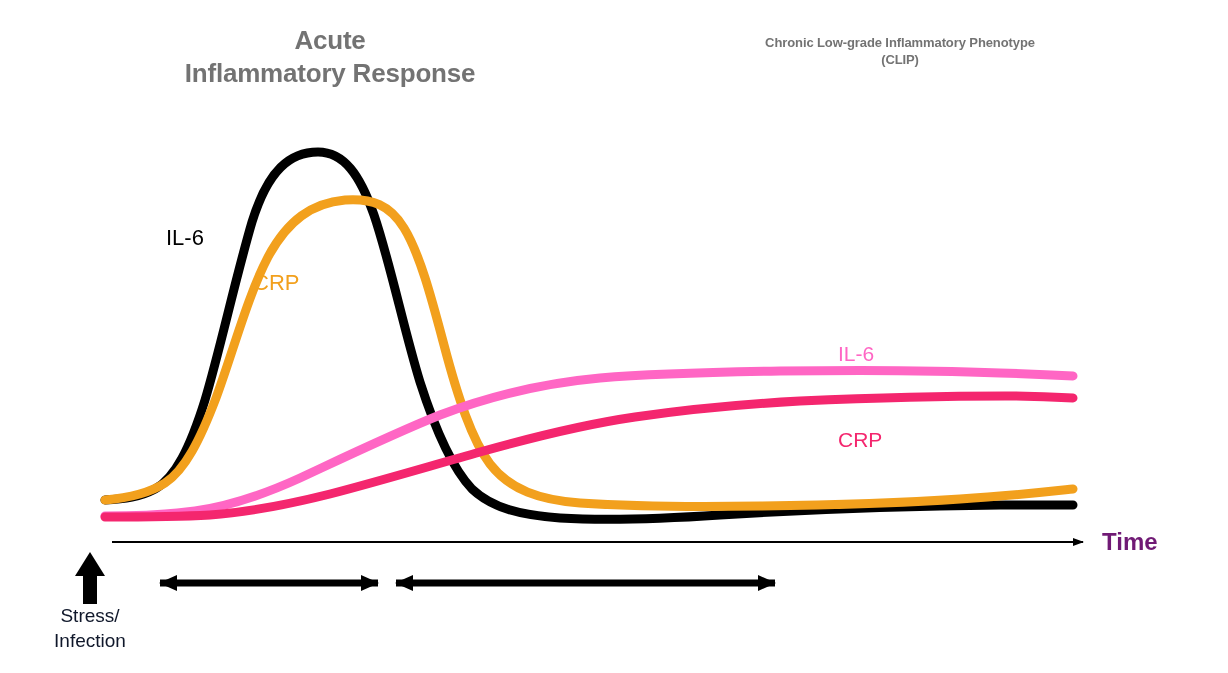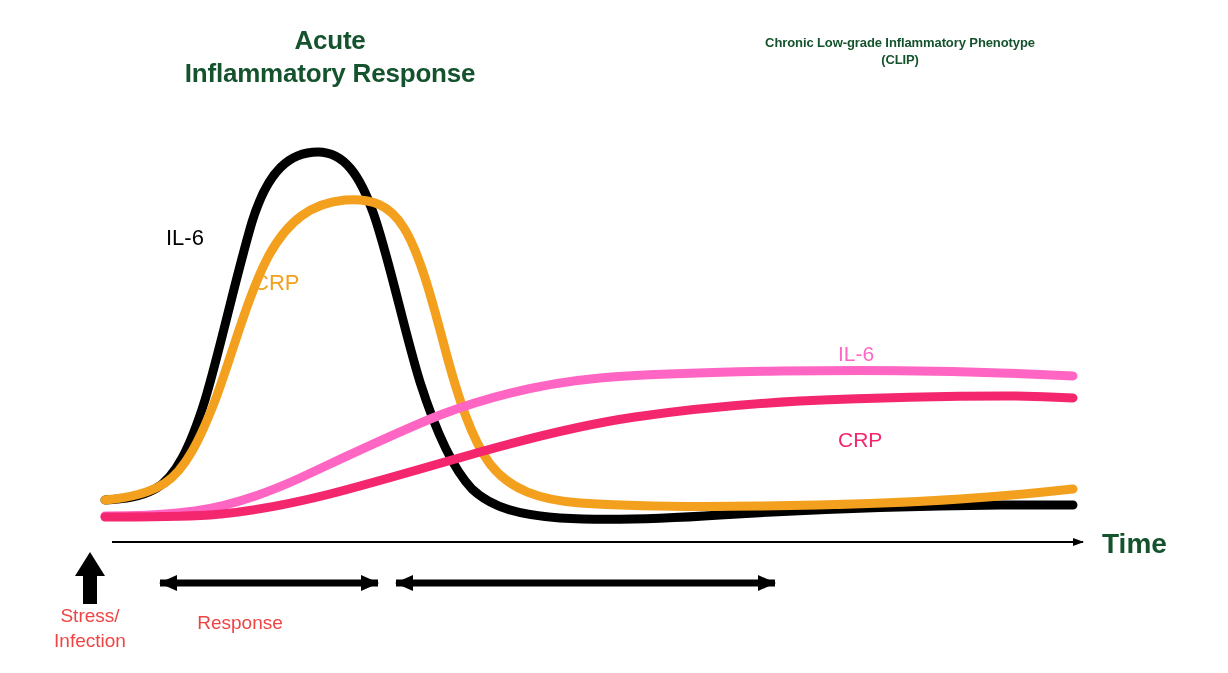--- a/index.html
+++ b/index.html
@@ -13,21 +13,21 @@
   #figure {
     position: relative;
     width: 1228px;
     height: 673px;
     background: #ffffff;
     overflow: hidden;
   }
   .title {
     position: absolute;
     font-weight: bold;
-    color: #14532d;
+    color: #737373;
     text-align: center;
     line-height: 1.28;
     white-space: pre-line;
   }
   #title-acute {
     left: 150px;
     top: 24px;
     width: 360px;
     font-size: 26px;
     letter-spacing: -0.2px;
@@ -65,28 +65,28 @@
   #label-crp-clip {
     left: 838px;
     top: 428px;
     font-size: 21px;
     color: #F4266E;
   }
   #label-time {
     position: absolute;
     left: 1102px;
     top: 528px;
-    font-size: 28px;
+    font-size: 24px;
     font-weight: bold;
-    color: #14532d;
+    color: #701a75;
     white-space: nowrap;
   }
   .axis-note {
     position: absolute;
-    color: #ef4444;
+    color: #0f172a;
     text-align: center;
     white-space: pre-line;
   }
   #label-stress {
     left: 30px;
     top: 604px;
     width: 120px;
     font-size: 19px;
     line-height: 1.3;
   }
@@ -192,16 +192,15 @@
 
   <div class="curve-label" id="label-il6-clip">IL-6</div>
 
   <div class="curve-label" id="label-crp-clip">CRP</div>
 
   <div id="label-time">Time</div>
 
   <div class="axis-note" id="label-stress">Stress/
 Infection</div>
 
-  <div class="axis-note" id="label-response">Response</div>
 
 
 </div>
 
 </body></html>

